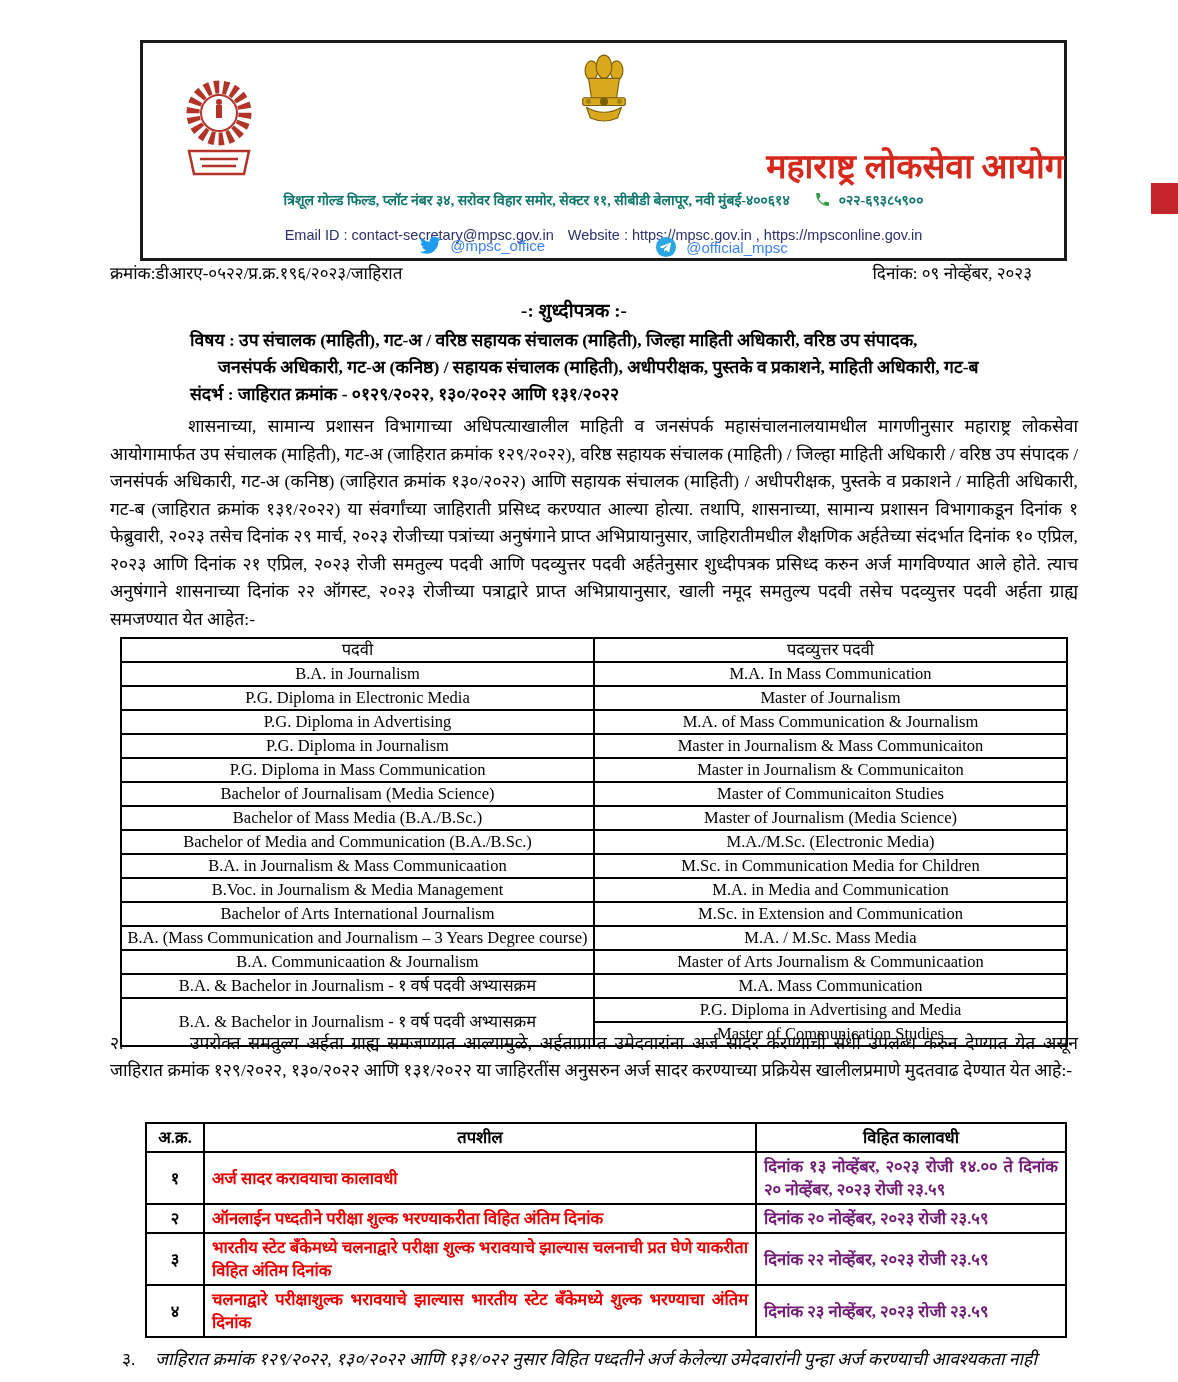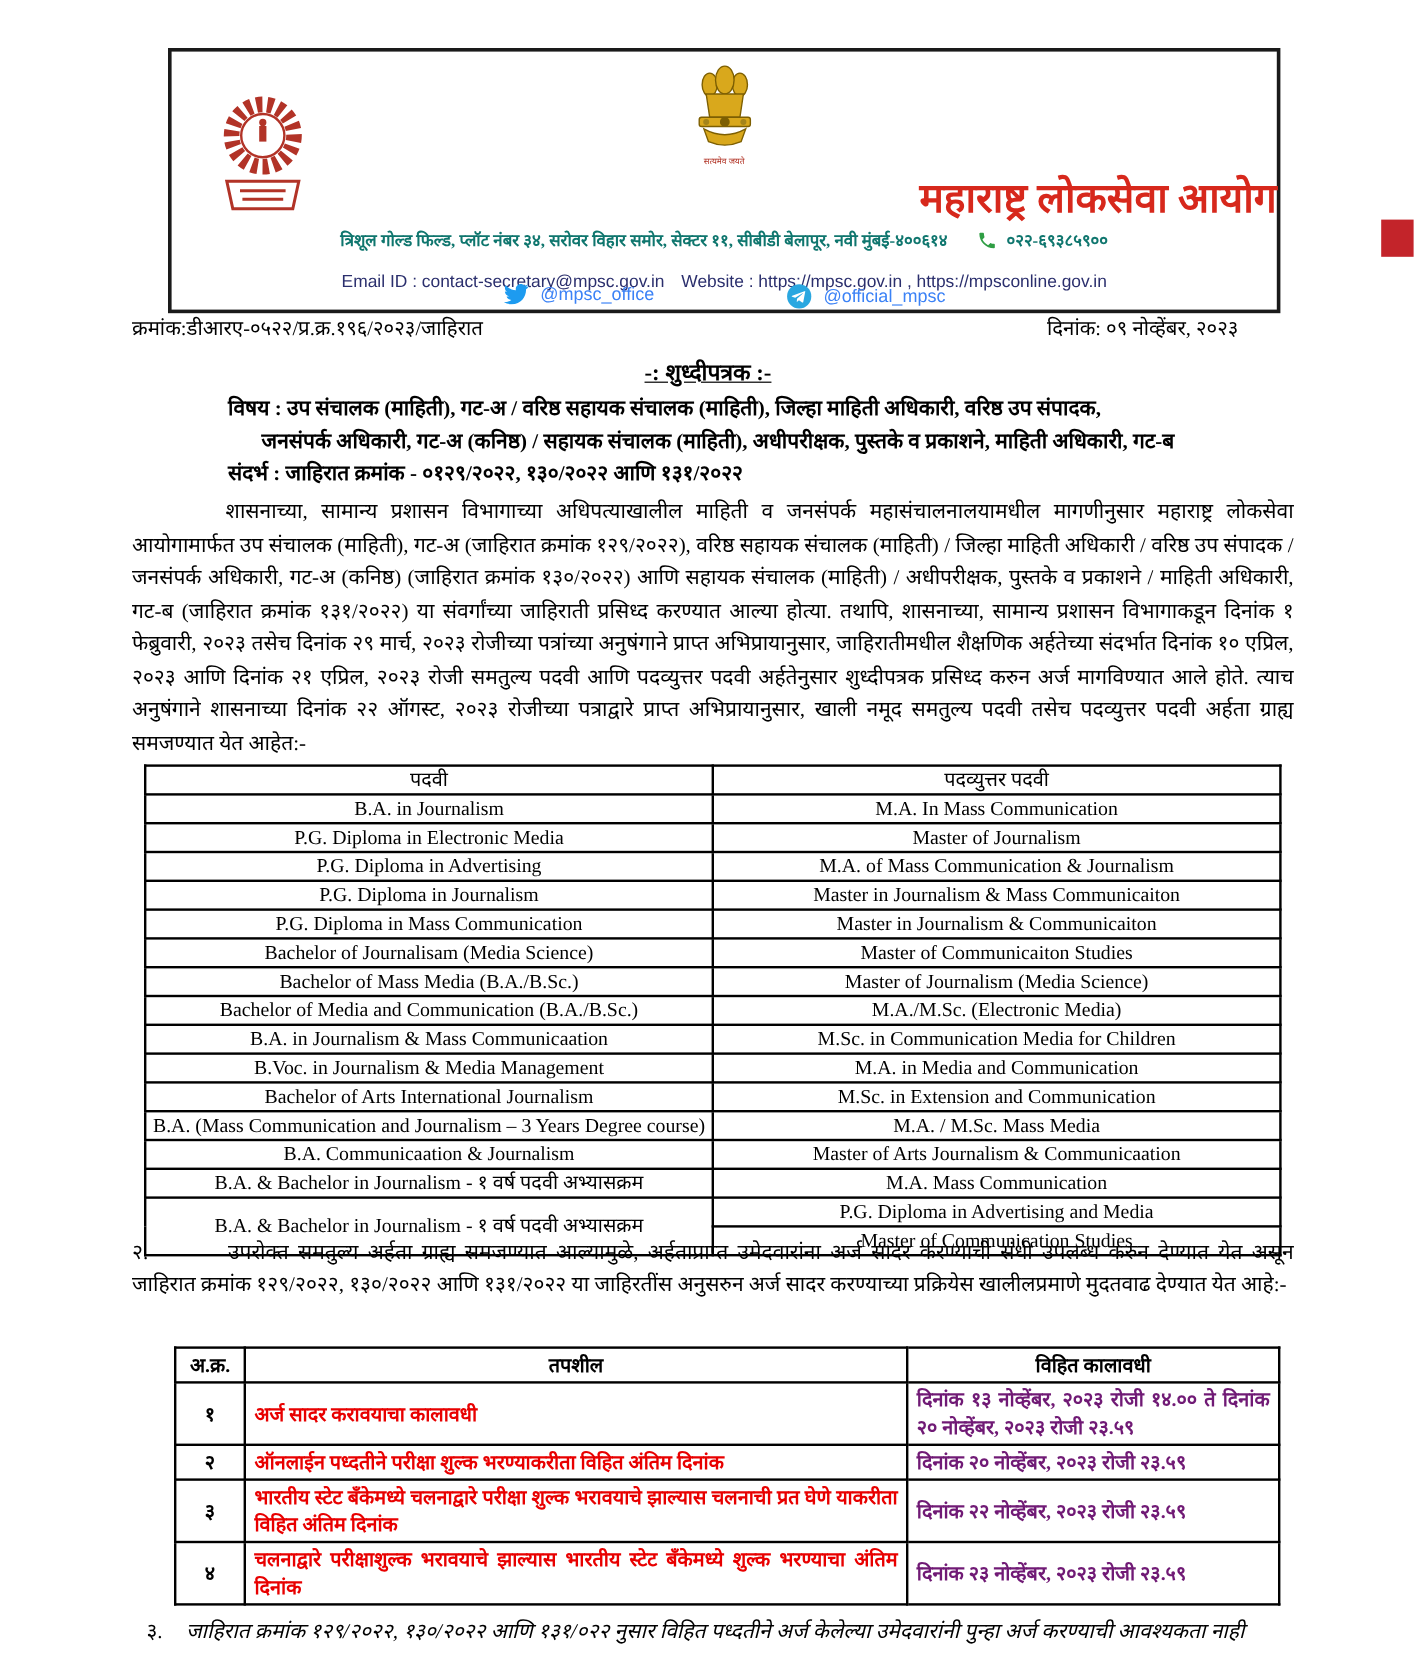--- a/index.html
+++ b/index.html
@@ -19,21 +19,21 @@
   .phone-wrap{display:flex;align-items:center;gap:8px;}
   .contact-row{position:absolute;left:0;top:184px;width:100%;display:flex;justify-content:center;gap:14px;
     font-family:"Liberation Sans","DejaVu Sans",sans-serif;font-size:14.5px;color:#2b2f6d;}
   .social-row{position:absolute;left:0;top:193px;width:100%;display:flex;justify-content:center;gap:110px;align-items:flex-start;
     font-family:"Liberation Sans","DejaVu Sans",sans-serif;font-size:15px;color:#3b82f6;}
   .social-item{display:flex;align-items:center;gap:9px;}
   .red-mark{position:absolute;left:1151px;top:183px;width:27px;height:31px;background:#c3242a;}
   
   .ref-row{position:absolute;left:110px;top:261px;width:922px;display:flex;justify-content:space-between;font-size:17px;}
   
-  .doc-title{position:absolute;left:110px;top:297px;width:960px;text-align:center;font-size:19px;font-weight:bold;text-decoration:underline;}
+  .doc-title{position:absolute;left:94px;top:297px;width:960px;text-align:center;font-size:19px;font-weight:bold;}
   .subject{position:absolute;left:190px;top:327px;width:900px;font-size:17.5px;font-weight:bold;line-height:27px;}
   .subject .line2{padding-left:28px;}
   
   .para1{position:absolute;left:110px;top:413px;width:968px;font-size:17.5px;line-height:27.5px;text-align:justify;text-indent:78px;}
   .numbered{position:absolute;font-size:17.5px;line-height:27px;text-align:justify;}
   .numbered .num{position:absolute;left:0;top:0;}
   .para2{left:110px;top:1030px;width:968px;}
   .para2 .ptext{text-indent:80px;}
   .para3{left:122px;top:1346px;width:948px;}
   .para3 .ptext{margin-left:33px;font-style:italic;}
@@ -72,21 +72,20 @@
         <ellipse cx="45" cy="18" rx="6.5" ry="10"></ellipse>
         <ellipse cx="32" cy="14" rx="8" ry="12"></ellipse>
         <path d="M16 26 h32 l-3 20 h-26 z"></path>
         <rect x="10" y="46" width="44" height="8" rx="2"></rect>
         <circle cx="32" cy="50" r="4.2" fill="#7d5f02" stroke="none"></circle>
         <circle cx="16" cy="50" r="2.6" fill="#a4841a" stroke="none"></circle>
         <circle cx="48" cy="50" r="2.6" fill="#a4841a" stroke="none"></circle>
         <path d="M14 56 q18 10 36 0 l-4 11 q-14 6 -28 0 z"></path>
       </g>
     </svg>
-    <span class="emblem-caption">सत्यमेव जयते</span>
   </div>
 
   <div class="org-title">महाराष्ट्र लोकसेवा आयोग</div>
 
   <div class="addr-row">
     <span>त्रिशूल गोल्ड फिल्ड, प्लॉट नंबर ३४, सरोवर विहार समोर, सेक्टर ११, सीबीडी बेलापूर, नवी मुंबई-४००६१४</span>
     <span class="phone-wrap">
       <svg width="17" height="17" viewBox="0 0 24 24">
         <path fill="#2f9e44" d="M6.6 10.8c1.5 2.9 3.8 5.2 6.7 6.7l2.2-2.2c.3-.3.7-.4 1-.3 1.2.4 2.4.6 3.7.6.6 0 1 .4 1 1V20c0 .6-.4 1-1 1C10.8 21 3 13.2 3 3.8c0-.6.4-1 1-1h3.4c.6 0 1 .4 1 1 0 1.3.2 2.5.6 3.7.1.3 0 .7-.3 1l-2.1 2.3z"></path>
       </svg>

